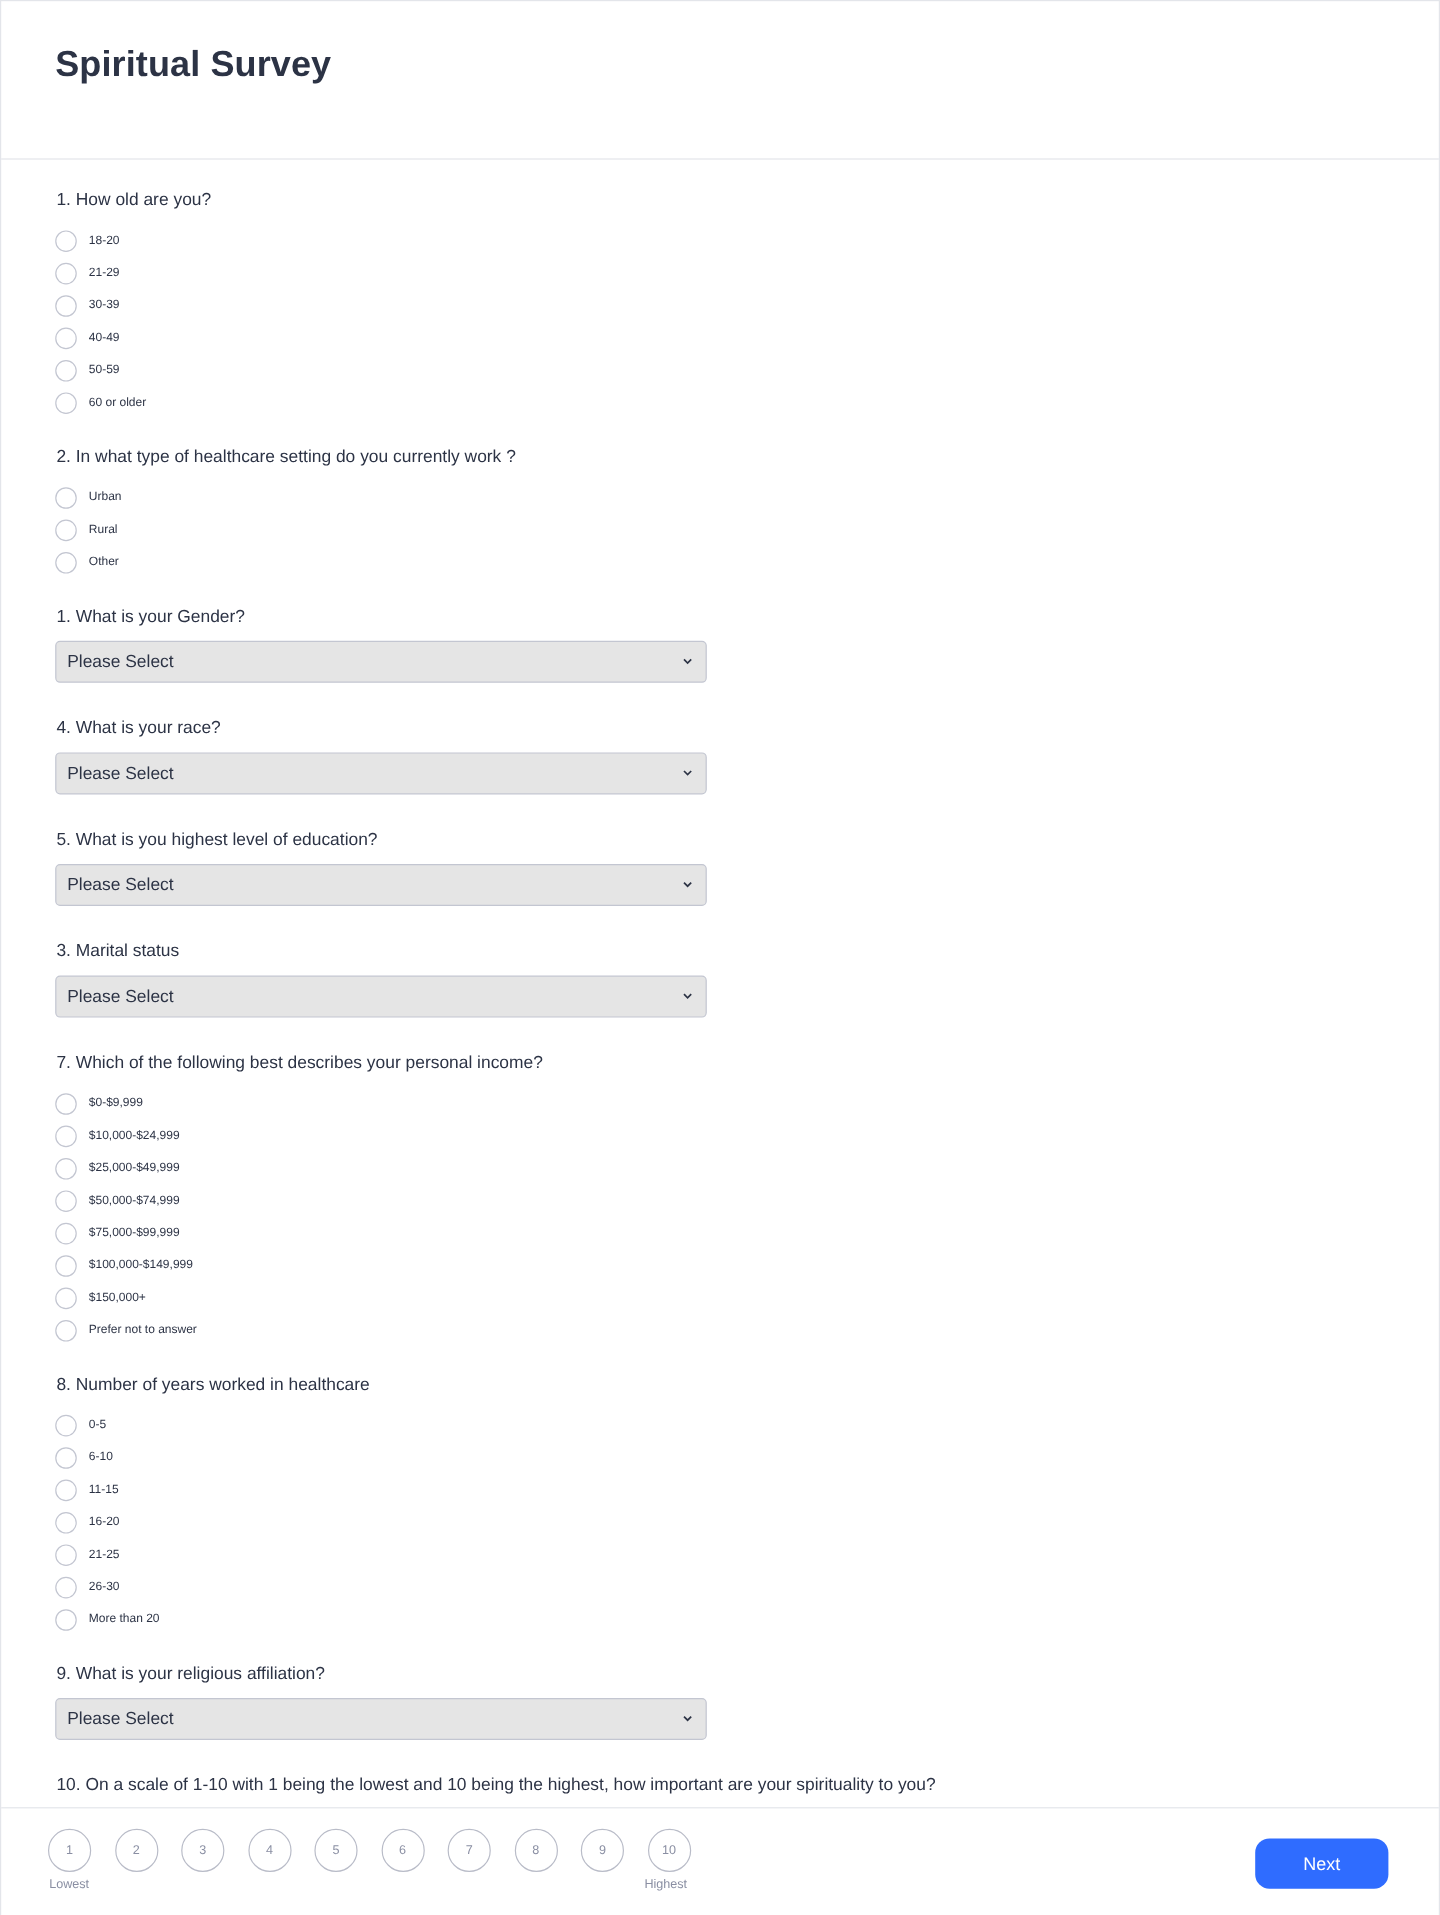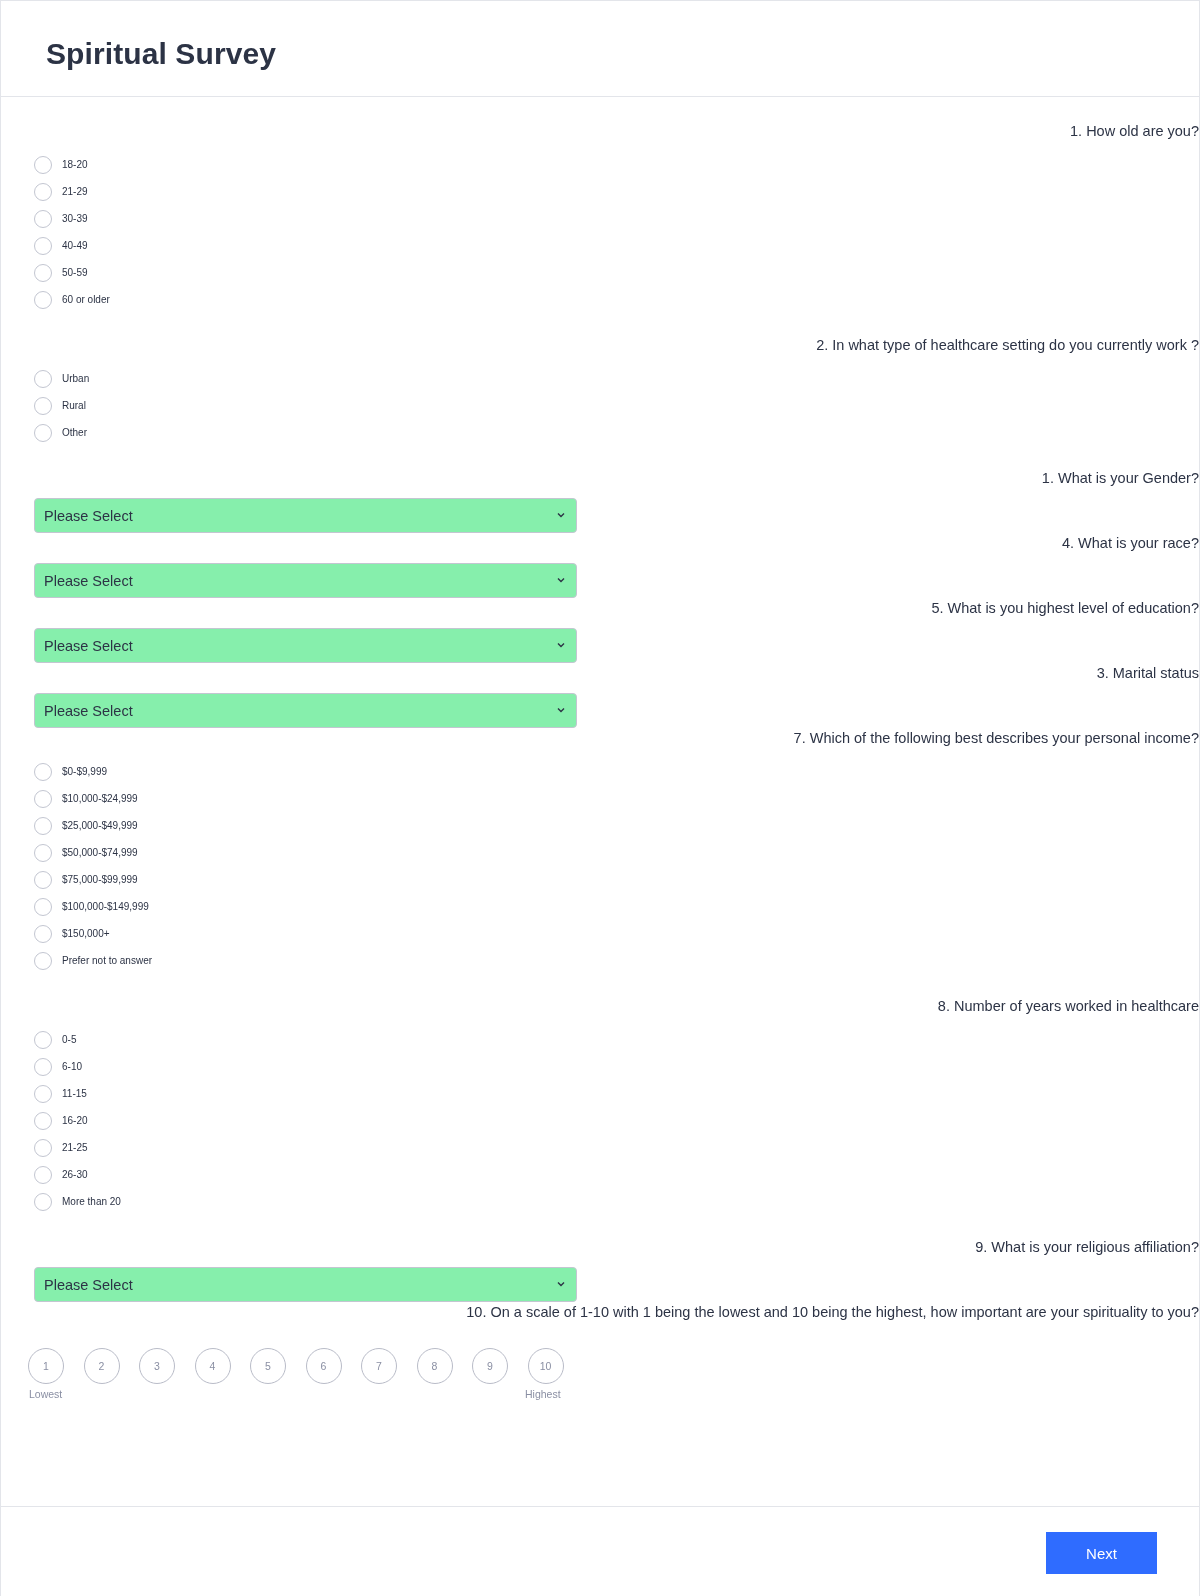--- a/index.html
+++ b/index.html
@@ -1,36 +1,36 @@
 <!DOCTYPE html>
 <html><head>
   <meta charset="utf-8">
   <style>
     * { box-sizing: border-box; margin: 0; padding: 0; }
     html, body { width: 1200px; height: 1596px; background: #ffffff; overflow: hidden; }
     body { font-family: "Liberation Sans", "DejaVu Sans", sans-serif; color: #2c3345; position: relative; }
     .page { position: absolute; left: 0; top: 0; width: 1200px; height: 1596px; border: 1px solid #e3e5ea; border-bottom: none; background: #fff; }
-    .header { height: 96px; border-bottom: 1px solid #e3e5ea; padding-left: 45px; padding-top: 36px; }
+    .header { height: 132px; border-bottom: 1px solid #e3e5ea; padding-left: 45px; padding-top: 36px; }
     .title { font-size: 30px; font-weight: 700; color: #2c3345; letter-spacing: 0.1px; }
-    .content { padding-left: 34px; padding-top: 24px; text-align: right; }
+    .content { padding-left: 46px; padding-top: 24px; }
     .q { margin-bottom: 0; }
     .q-label { font-size: 14.5px; color: #2c3345; height: 20px; line-height: 20px; margin-bottom: 10px; }
     .radio-list { margin-bottom: 22px; }
     .radio-row { display: flex; align-items: center; height: 27px; margin-left: -1px; cursor: pointer; }
     .radio { width: 18px; height: 18px; border: 1px solid #c3c6d1; border-radius: 50%; background: #fff; flex: none; }
     .radio-text { margin-left: 10px; font-size: 10px; color: #2c3345; }
-    .select { position: relative; width: 543px; height: 35px; border: 1px solid #c3c6d1; border-radius: 4px; margin-left: -1px; display: flex; align-items: center; padding-left: 9px; font-size: 14.5px; color: #2c3345; cursor: pointer; background: #86efac; }
+    .select { position: relative; width: 543px; height: 35px; border: 1px solid #c3c6d1; border-radius: 4px; margin-left: -1px; margin-bottom: 28px; display: flex; align-items: center; padding-left: 9px; font-size: 14.5px; color: #2c3345; cursor: pointer; background: #e5e5e5; }
     .chev { position: absolute; right: 10px; top: 12px; width: 10px; height: 8px; }
     .scale-row { display: flex; margin-left: -7px; margin-top: 26px; }
     .scale-item { width: 36px; height: 36px; border: 1px solid #b9bcc8; border-radius: 50%; display: flex; align-items: center; justify-content: center; font-size: 10.5px; color: #8a8fa3; margin-right: 19.5px; cursor: pointer; background: #fff; }
     .scale-labels { position: relative; height: 20px; margin-top: 4px; font-size: 10.5px; color: #8a8fa3; }
     .scale-lo { position: absolute; left: -6px; top: 0; }
     .scale-hi { position: absolute; left: 490px; top: 0; }
     .footer { position: absolute; left: 0; top: 1505px; width: 1198px; height: 91px; border-top: 1px solid #e3e5ea; }
-    .next-btn { position: absolute; left: 1045px; top: 25px; width: 111px; height: 42px; background: #2f6cff; border-radius: 0; color: #fff; font-size: 15px; display: flex; align-items: center; justify-content: center; border: none; cursor: pointer; }
+    .next-btn { position: absolute; left: 1045px; top: 25px; width: 111px; height: 42px; background: #2f6cff; border-radius: 12px; color: #fff; font-size: 15px; display: flex; align-items: center; justify-content: center; border: none; cursor: pointer; }
   </style>
 </head>
 <body>
 
 <div class="page">
   <div class="header">
     <h1 class="title">Spiritual Survey</h1>
   </div>
 
   <div class="content">

